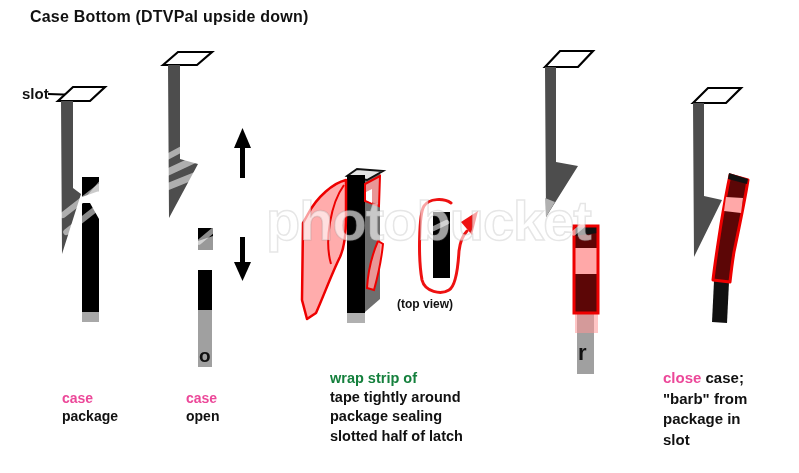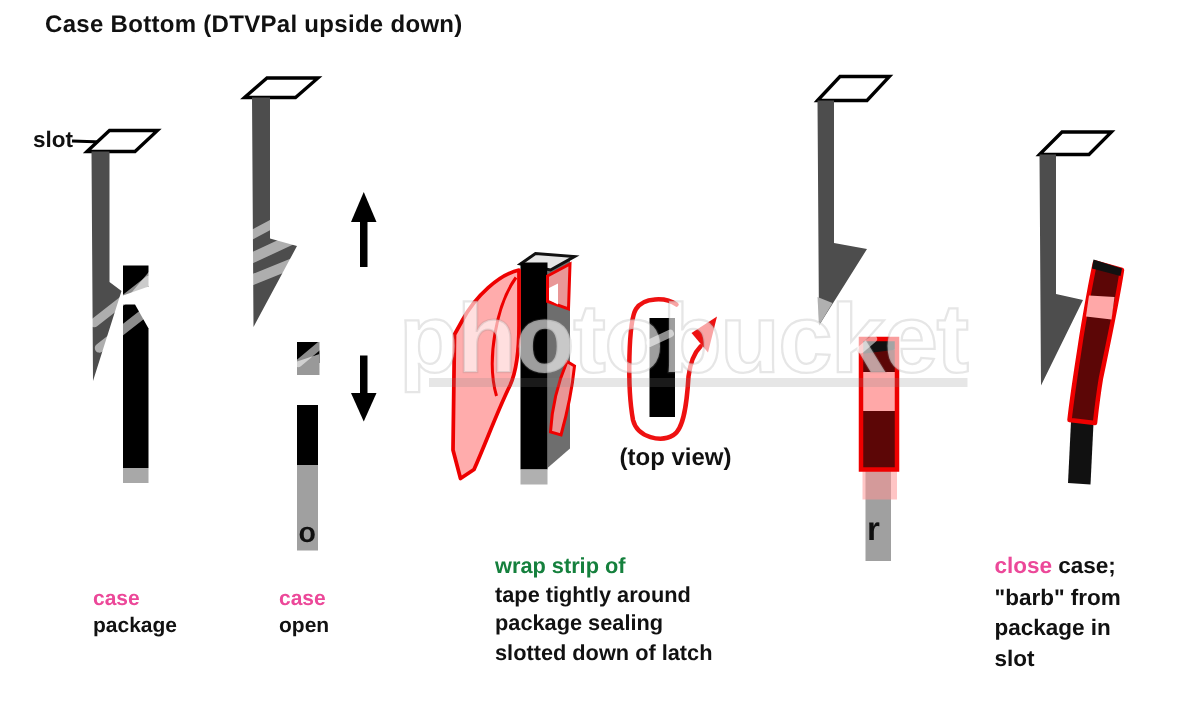--- a/index.html
+++ b/index.html
@@ -2,32 +2,32 @@
 <html><head>
 <meta charset="utf-8">
 <style>
   html,body{margin:0;padding:0;background:#fff;}
   #canvas{position:relative;width:799px;height:473px;background:#ffffff;overflow:hidden;
           font-family:"Liberation Sans",sans-serif;}
   #art{position:absolute;left:0;top:0;}
   .txt{position:absolute;font-weight:bold;color:#111;white-space:pre;}
   #title{left:16px;top:8px;font-size:16px;letter-spacing:.2px;margin-left:14px;}
   #slot-label{left:22px;top:85px;font-size:15px;}
-  #topview-label{left:413px;top:297px;font-size:16px;}
+  #topview-label{left:397px;top:297px;font-size:12px;}
   .cap{position:absolute;font-weight:bold;font-size:14px;}
   .cap .ln{line-height:17.5px;}
   .cap3 .ln{line-height:19.2px;font-size:14.5px;}
   .cap5 .ln{line-height:20.5px;font-size:15px;}
   .faded{color:#ec4899;}
   .faded2{color:#8d8d8d;}
   .solid{color:#111;}
   
   .wm{position:absolute;pointer-events:none;}
-  #wm-brand{left:266px;top:188px;font-size:65px;font-weight:bold;letter-spacing:-1px;
-            color:rgba(255,255,255,0.62);text-decoration:underline;-webkit-text-stroke:1.5px rgba(130,130,130,0.20);}
+  #wm-brand{left:266px;top:188px;font-size:56px;font-weight:bold;letter-spacing:-1px;
+            color:rgba(255,255,255,0.62);-webkit-text-stroke:1.5px rgba(130,130,130,0.20);}
   .wm-stripe{position:absolute;background:rgba(255,255,255,0.55);border-radius:4px;pointer-events:none;}
   .stray{position:absolute;font-weight:bold;color:#111;}
   #stray-o{left:199px;top:345px;font-size:19px;}
   #stray-r{left:578px;top:340px;font-size:22px;}
 </style>
 </head>
 <body>
 
 <div id="canvas">
 
@@ -130,21 +130,21 @@
 
   <div class="cap" style="left:186px;top:390px;">
     <div class="ln faded">case</div>
     <div class="ln solid">open</div>
   </div>
 
   <div class="cap cap3" style="left:330px;top:369px;">
     <div class="ln" style="color:#15803d;">wrap strip of</div>
     <div class="ln solid">tape tightly around</div>
     <div class="ln solid">package sealing</div>
-    <div class="ln solid">slotted down of latch</div>
+    <div class="ln solid">slotted half of latch</div>
   </div>
 
   <div class="cap cap5" style="left:663px;top:368px;">
     <div class="ln"><span class="faded">close </span><span class="solid">case;</span></div>
     <div class="ln solid">"barb" from</div>
     <div class="ln solid">package in</div>
     <div class="ln solid">slot</div>
   </div>
 
 </div>

